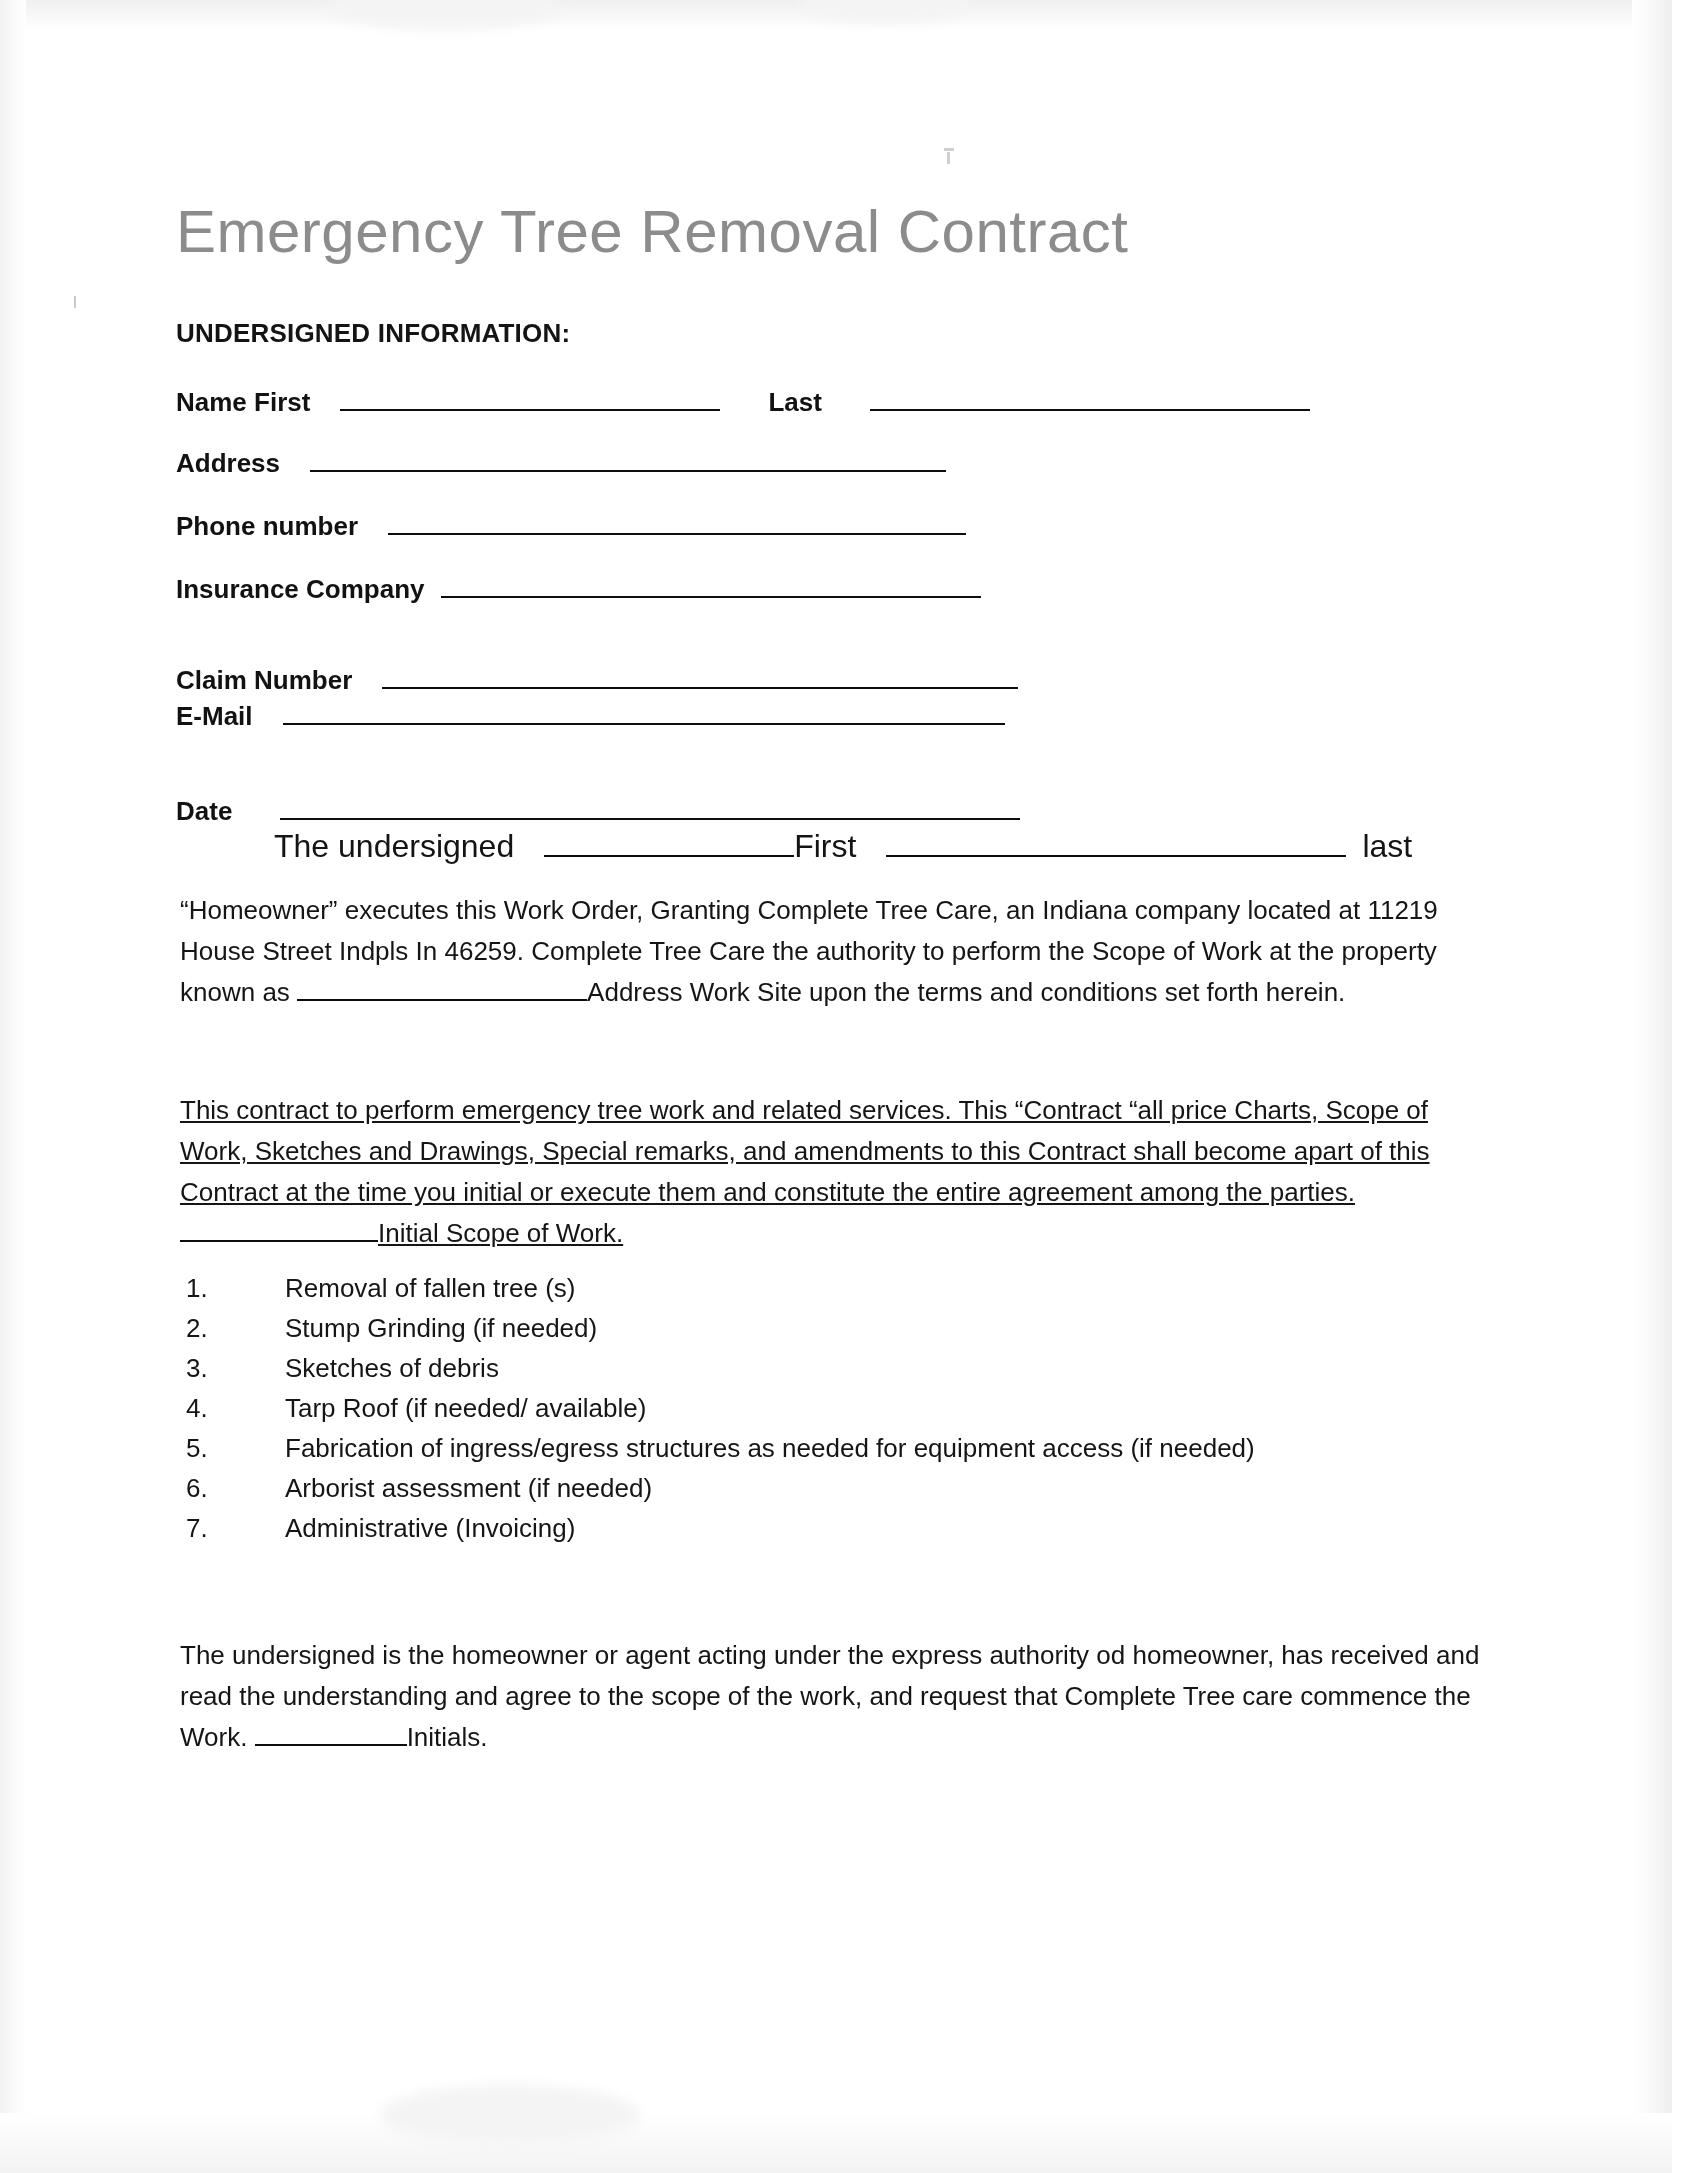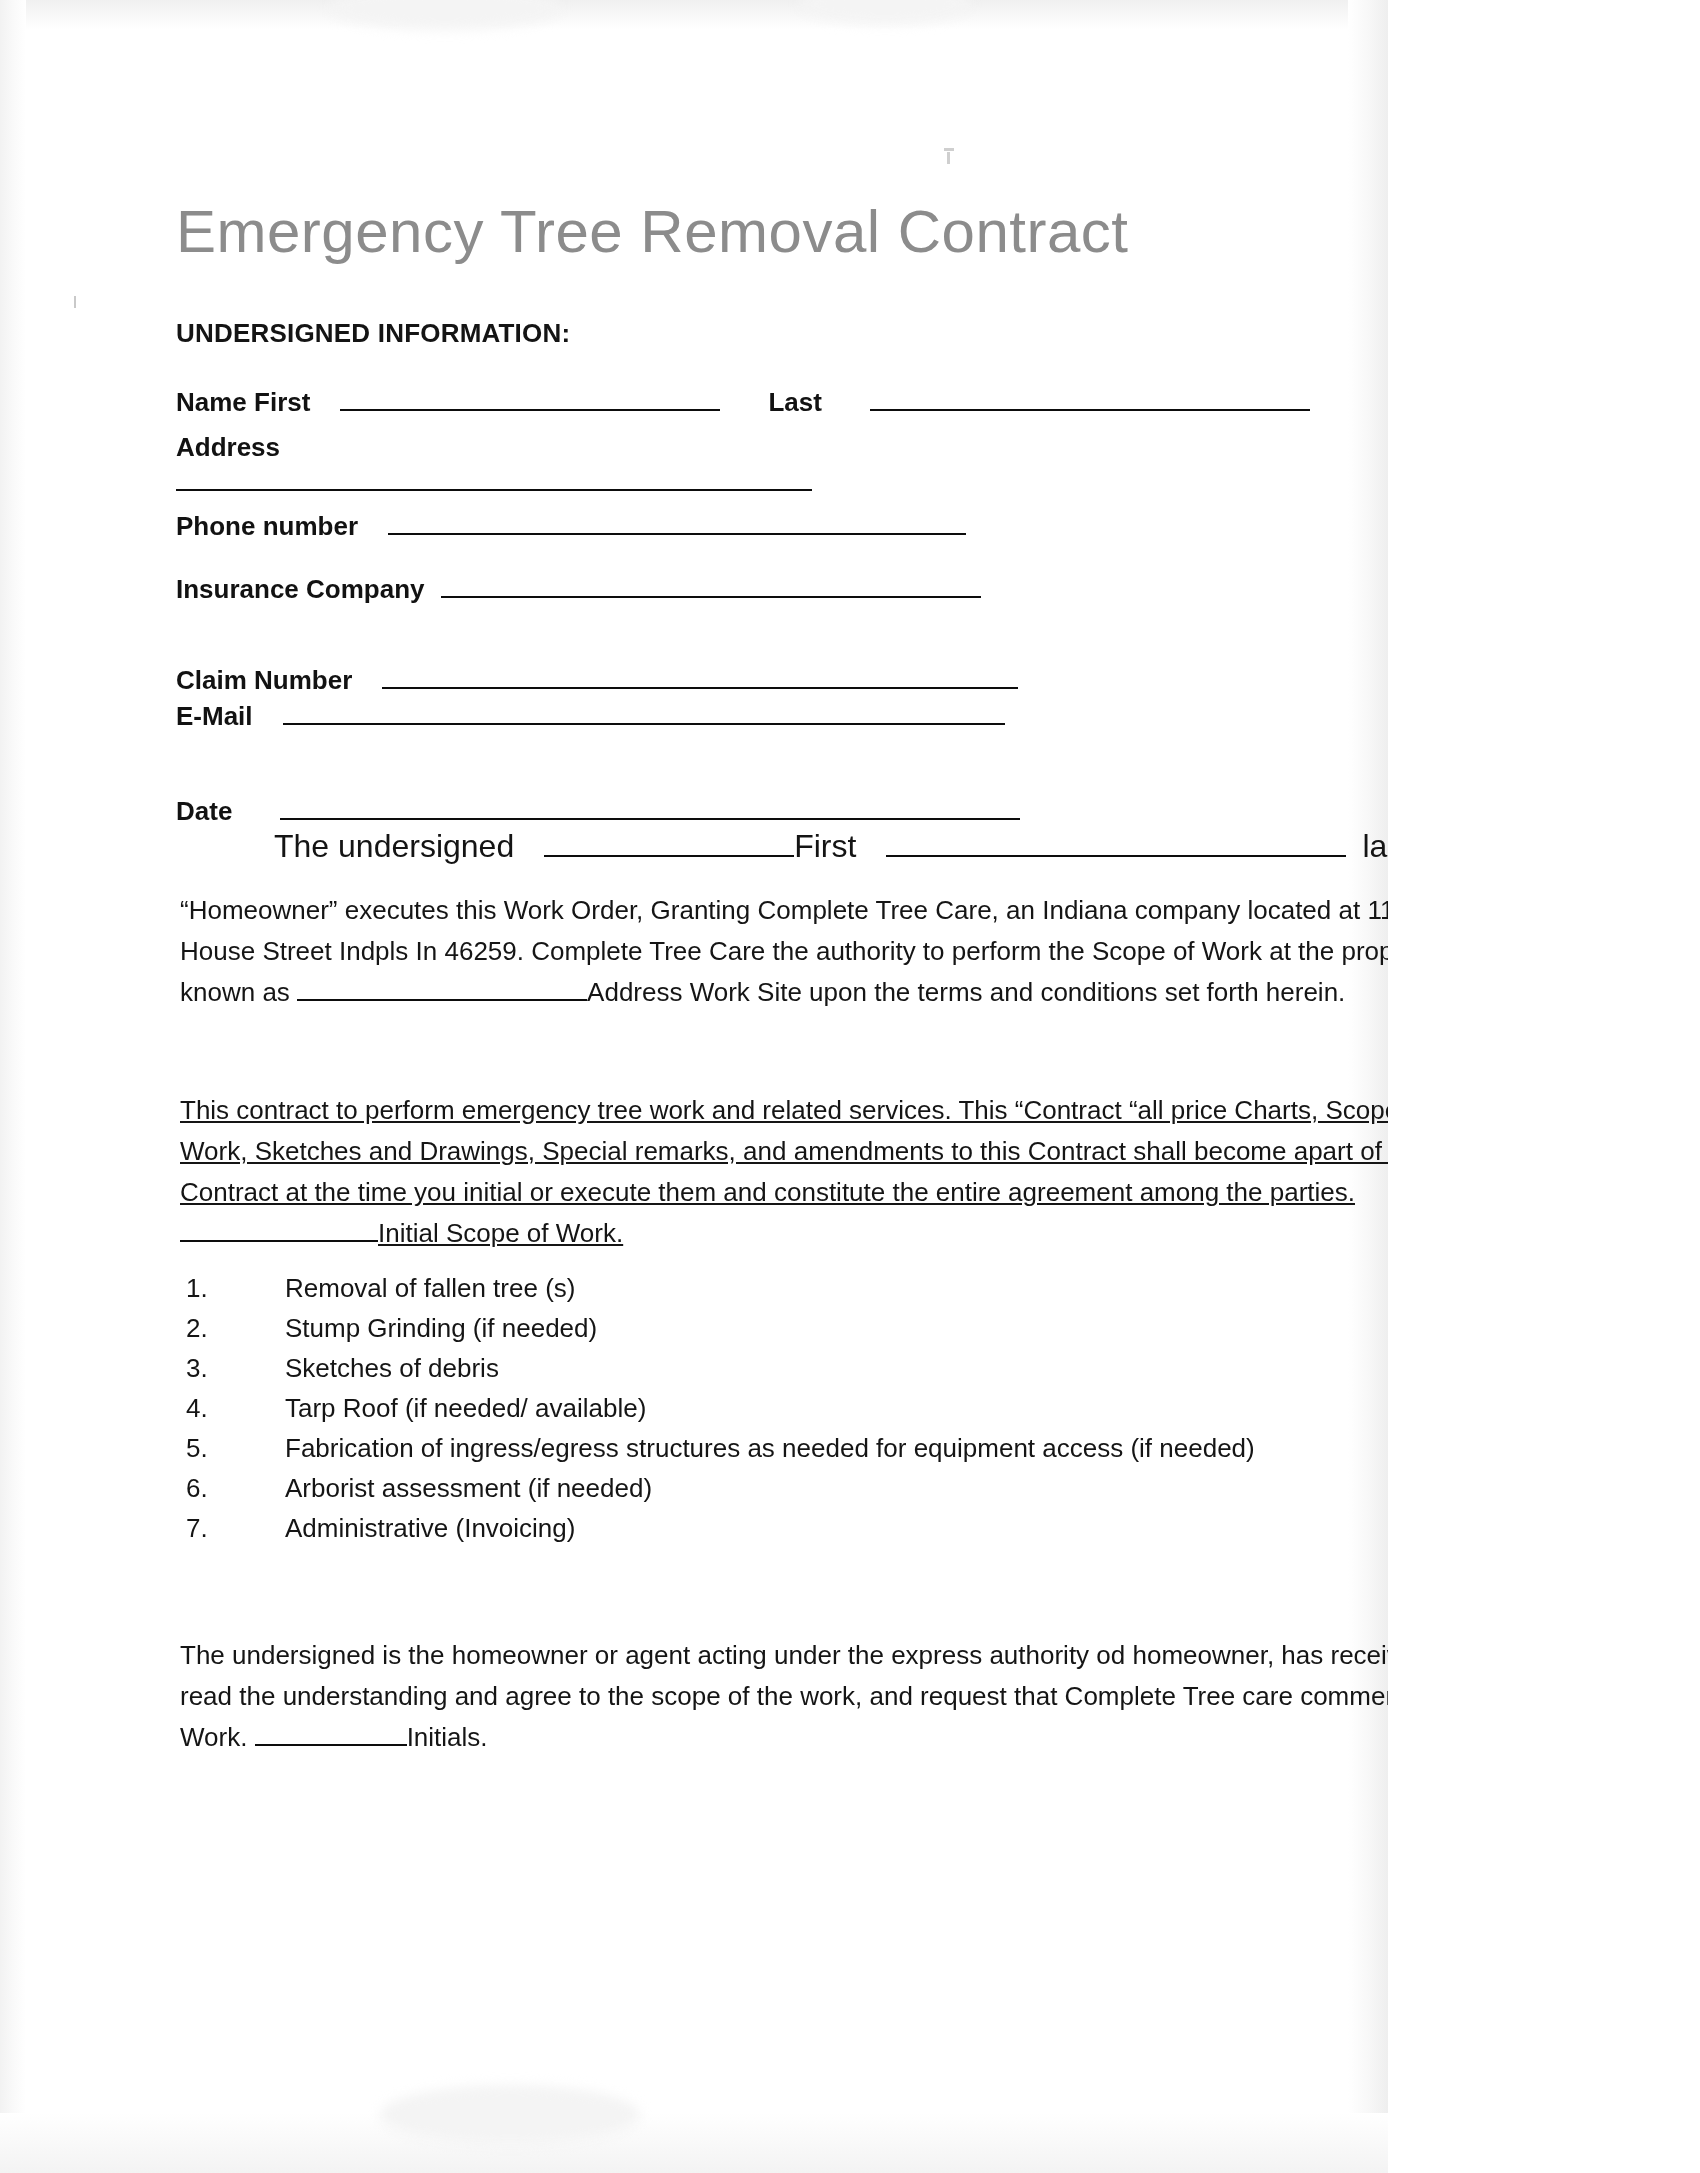--- a/index.html
+++ b/index.html
@@ -6,21 +6,21 @@
   html, body {
     margin: 0;
     padding: 0;
     background: #ffffff;
   }
   body {
     font-family: "Liberation Sans", sans-serif;
   }
   #page {
     position: relative;
-    width: 1388px;
+    width: 1672px;
     height: 2173px;
     background: #ffffff;
     overflow: hidden;
   }
 
   
   .scan-edge-left {
     position: absolute;
     top: 0; left: 0;
     width: 26px; height: 2173px;
@@ -193,21 +193,21 @@
     <div class="form-row" style="top:383px;">
       <span class="form-label">Name First</span>
       <span class="gap-md"></span>
       <span class="blank" style="width:380px;"></span>
       <span class="gap-lg"></span>
       <span class="form-label">Last</span>
       <span class="gap-lg"></span>
       <span class="blank" style="width:440px;"></span>
     </div>
 
-    <div class="form-row" style="top:432px;flex-direction:column;">
+    <div class="form-row" style="top:444px;">
       <span class="form-label">Address</span>
       <span class="gap-md"></span>
       <span class="blank" style="width:636px;"></span>
     </div>
 
     <div class="form-row" style="top:507px;">
       <span class="form-label">Phone number</span>
       <span class="gap-md"></span>
       <span class="blank" style="width:578px;"></span>
     </div>

